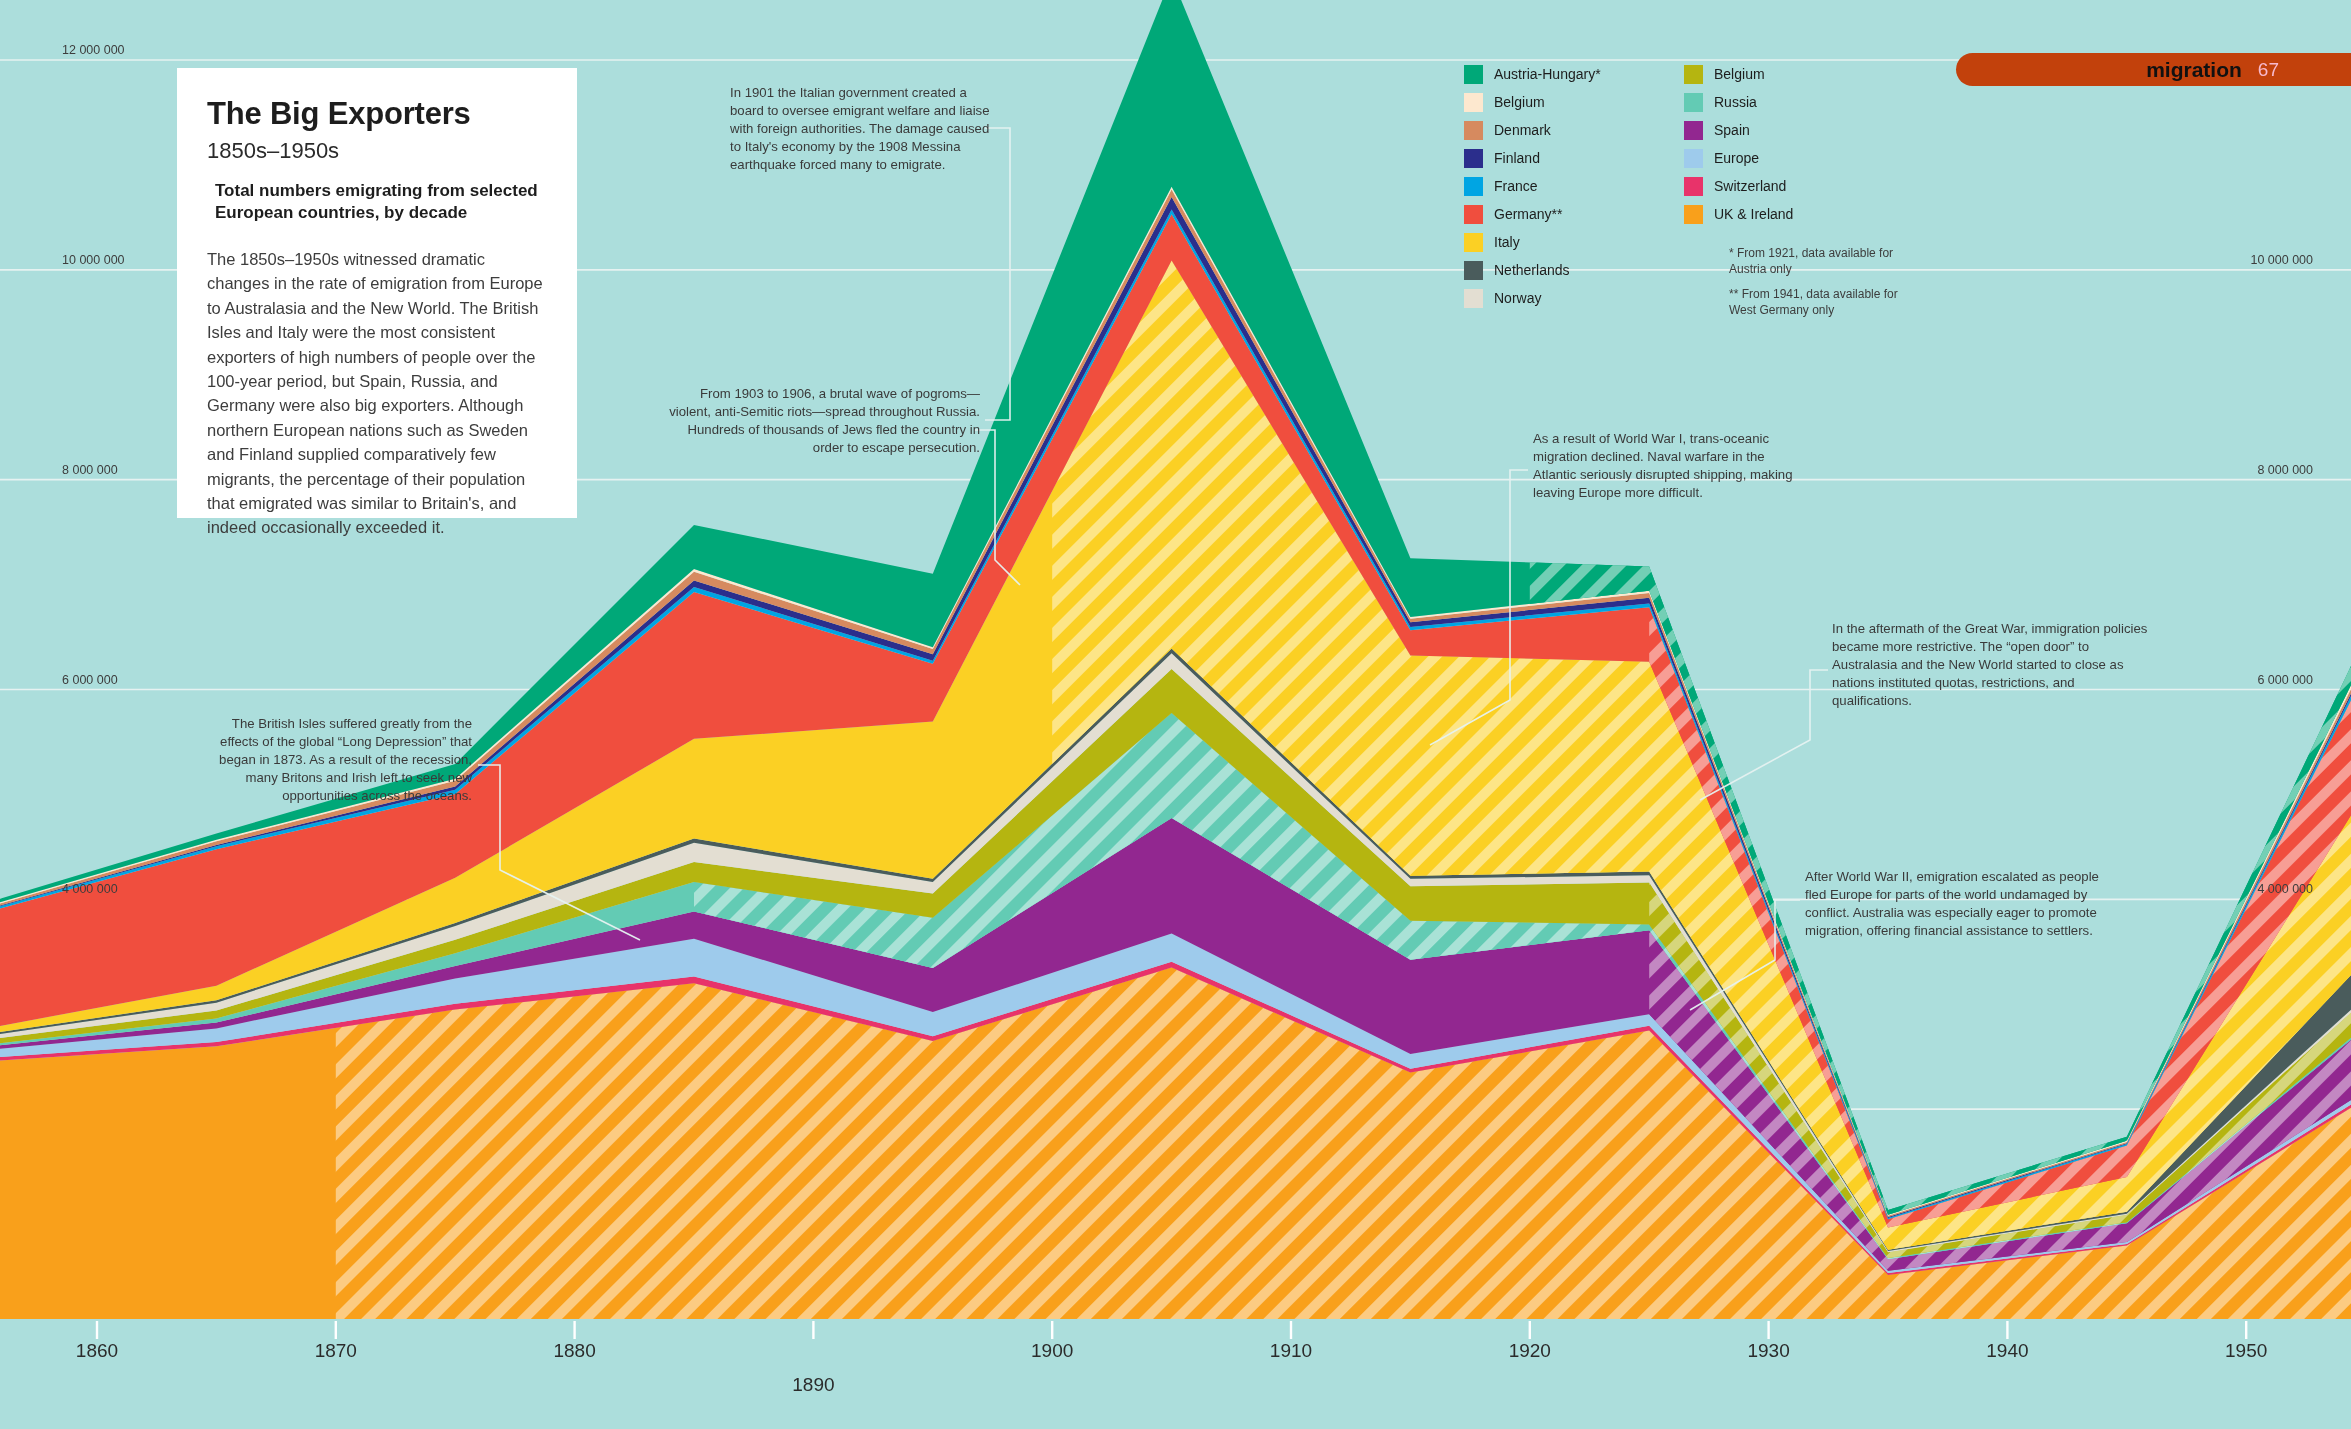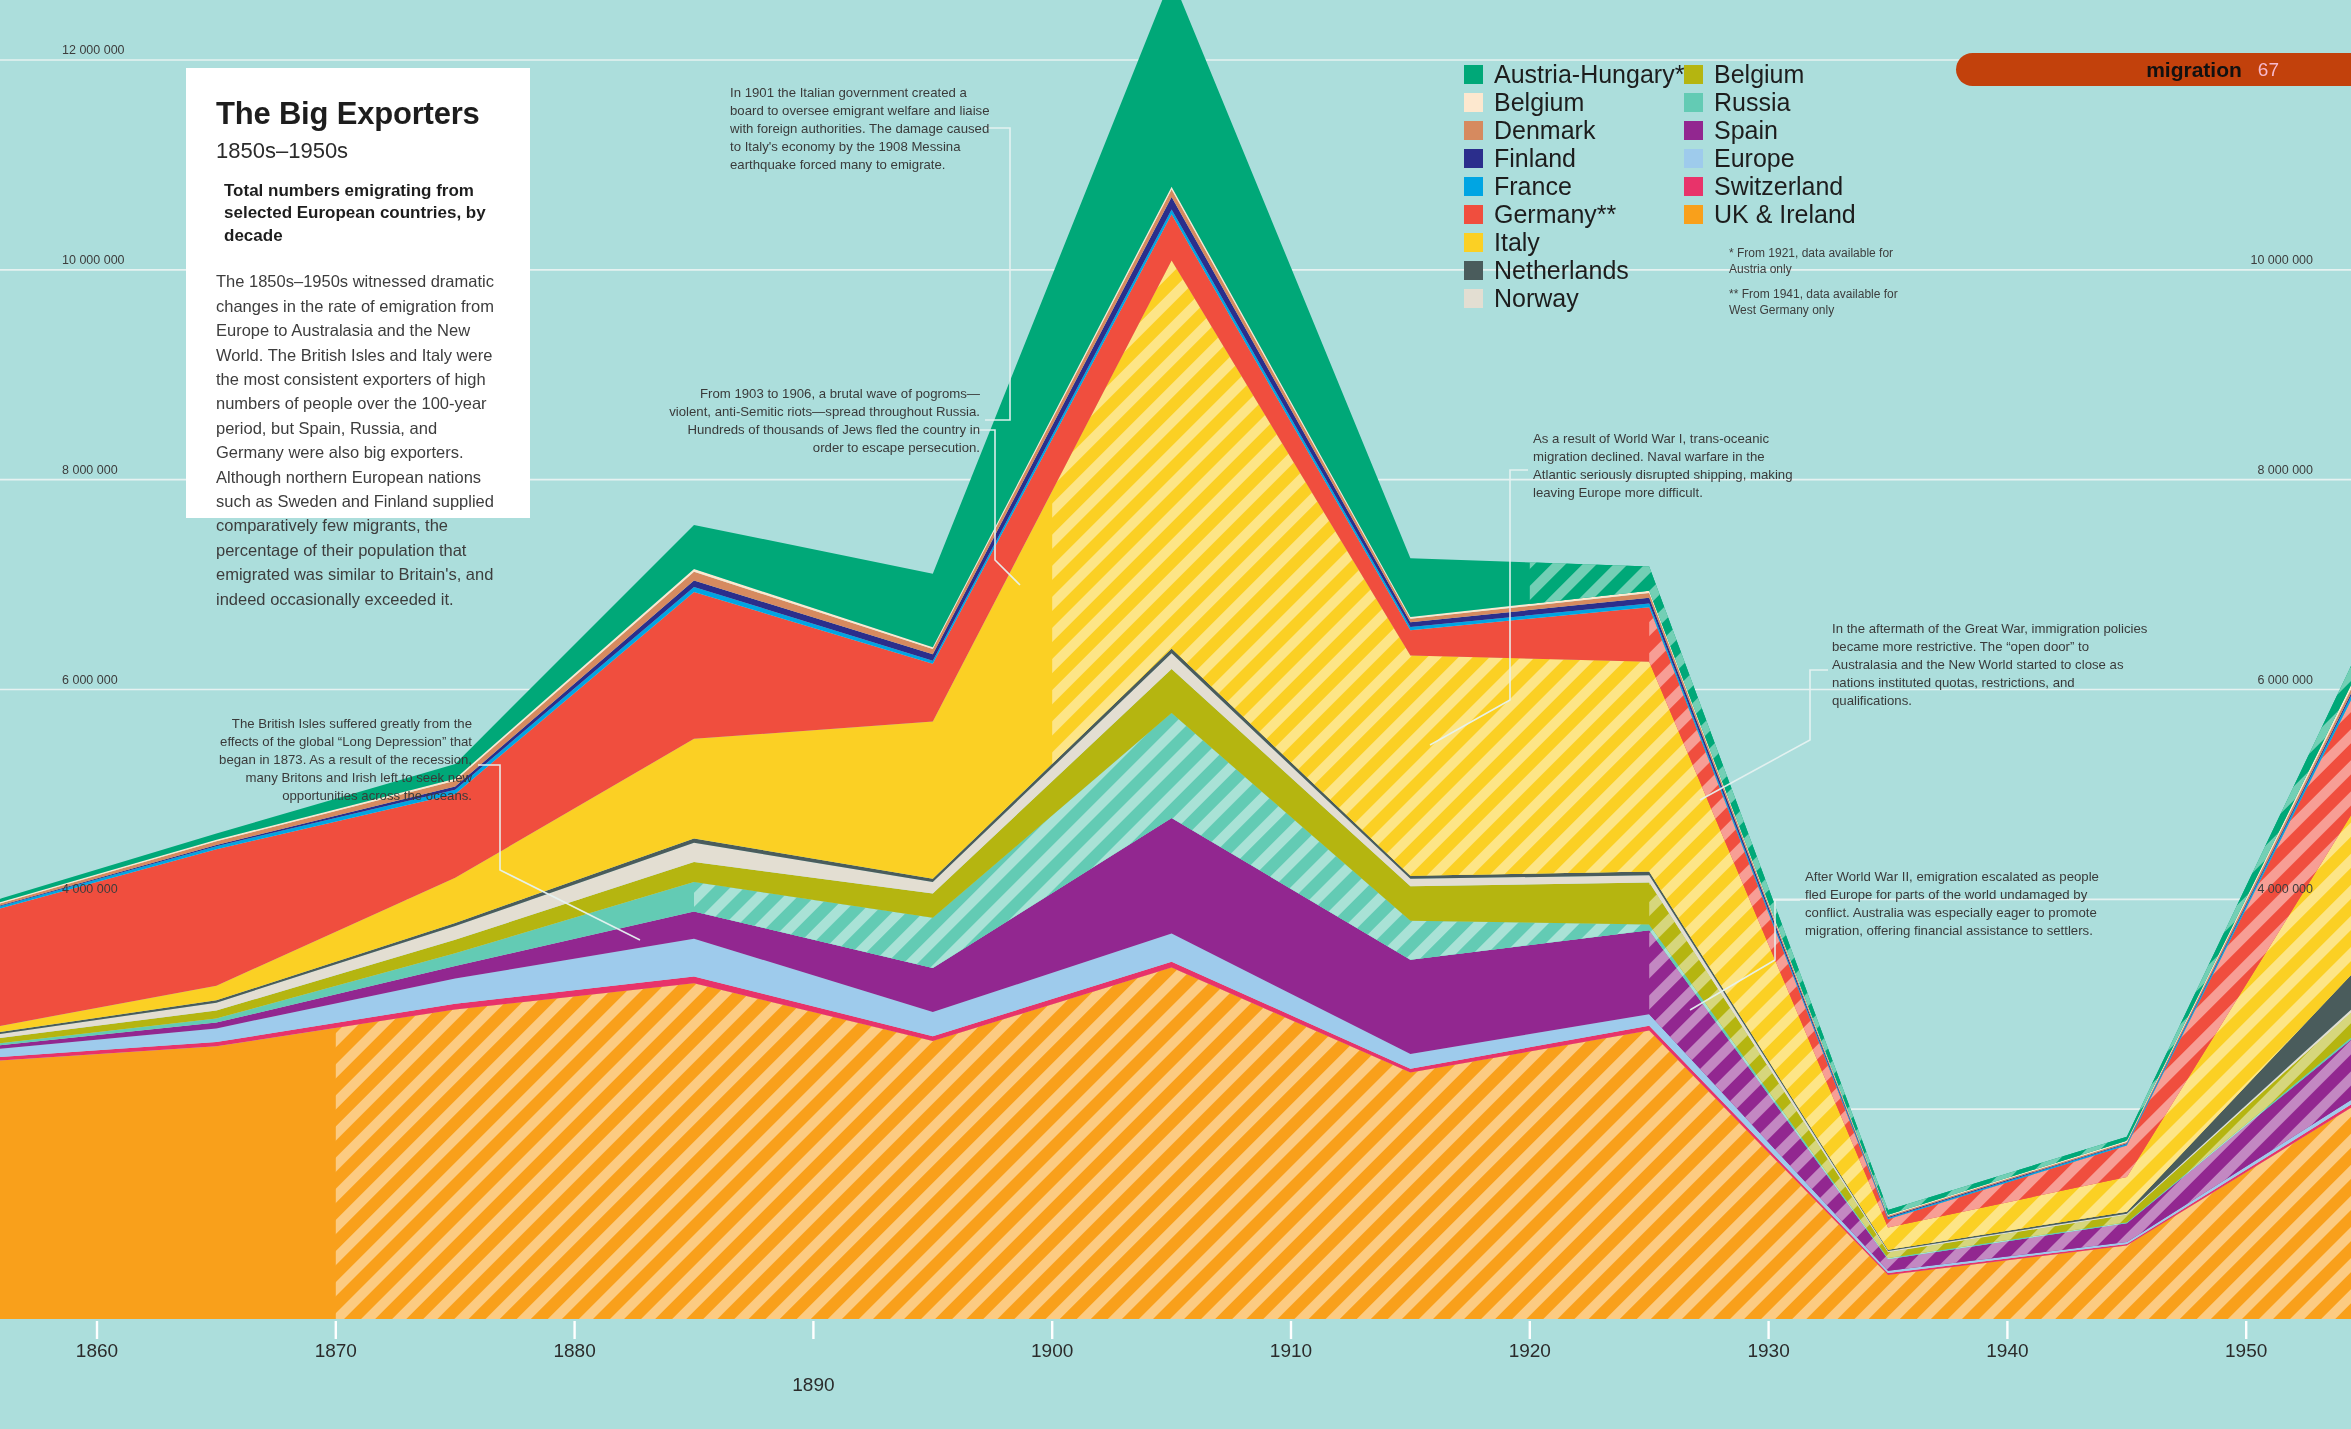--- a/index.html
+++ b/index.html
@@ -7,21 +7,21 @@
     width:2351px;height:1429px;overflow:hidden;
     background:#ACDEDC;
     font-family:"Liberation Sans", sans-serif;
     color:#3a3a3a;
     position:relative;
   }
   #chart-svg{position:absolute;left:0;top:0;width:2351px;height:1429px;}
 
   
   .title-panel{
-    position:absolute;left:186px;top:68px;width:344px;height:450px;
+    position:absolute;left:177px;top:68px;width:400px;height:450px;
     background:#ffffff;box-sizing:border-box;padding:28px 30px 18px 30px;
     z-index:20;
   }
   .title-panel h1{
     font-size:31px;font-weight:bold;margin:0 0 6px 0;color:#1d1d1d;
     letter-spacing:-0.2px;
   }
   .title-panel .subtitle{
     font-size:22px;margin:0 0 16px 0;color:#2b2b2b;font-weight:400;
   }
@@ -33,21 +33,21 @@
   }
 
   
   .legend{position:absolute;left:1464px;top:60px;z-index:20;
     display:flex;gap:0px;}
   .legend-col{display:flex;flex-direction:column;}
   .legend-col.col1{width:220px;}
   .legend-col.col2{width:200px;}
   .legend-item{display:flex;align-items:center;height:28px;}
   .swatch{width:19px;height:19px;margin-right:11px;flex:none;}
-  .legend-label{font-size:25px;color:#1d1d1d;white-space:nowrap;}
+  .legend-label{font-size:14px;color:#1d1d1d;white-space:nowrap;}
 
   .legend-notes{position:absolute;left:1729px;top:246px;width:180px;z-index:20;}
   .legend-notes p{font-size:12px;line-height:1.3;margin:0 0 10px 0;color:#3d3d3d;}
 
   
   .anno{position:absolute;z-index:18;font-size:13.2px;line-height:1.36;color:#3a3a3a;}
 
   #anno-italy{left:730px;top:84px;width:270px;text-align:left;}
   #anno-russia{left:660px;top:385px;width:320px;text-align:right;}
   #anno-britain{left:200px;top:715px;width:272px;text-align:right;}

